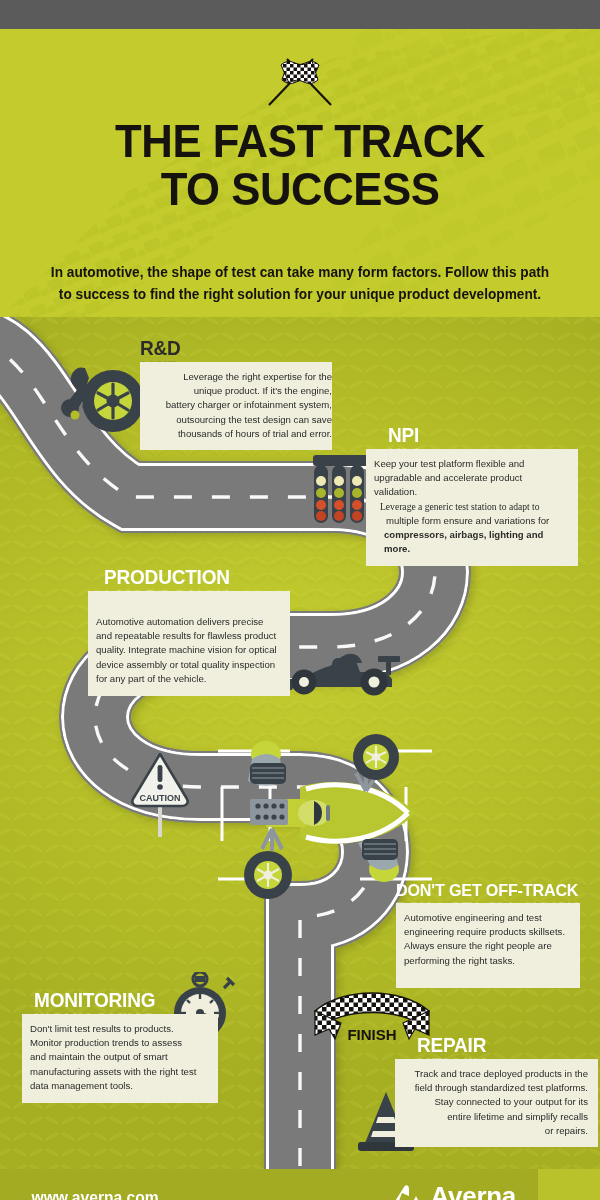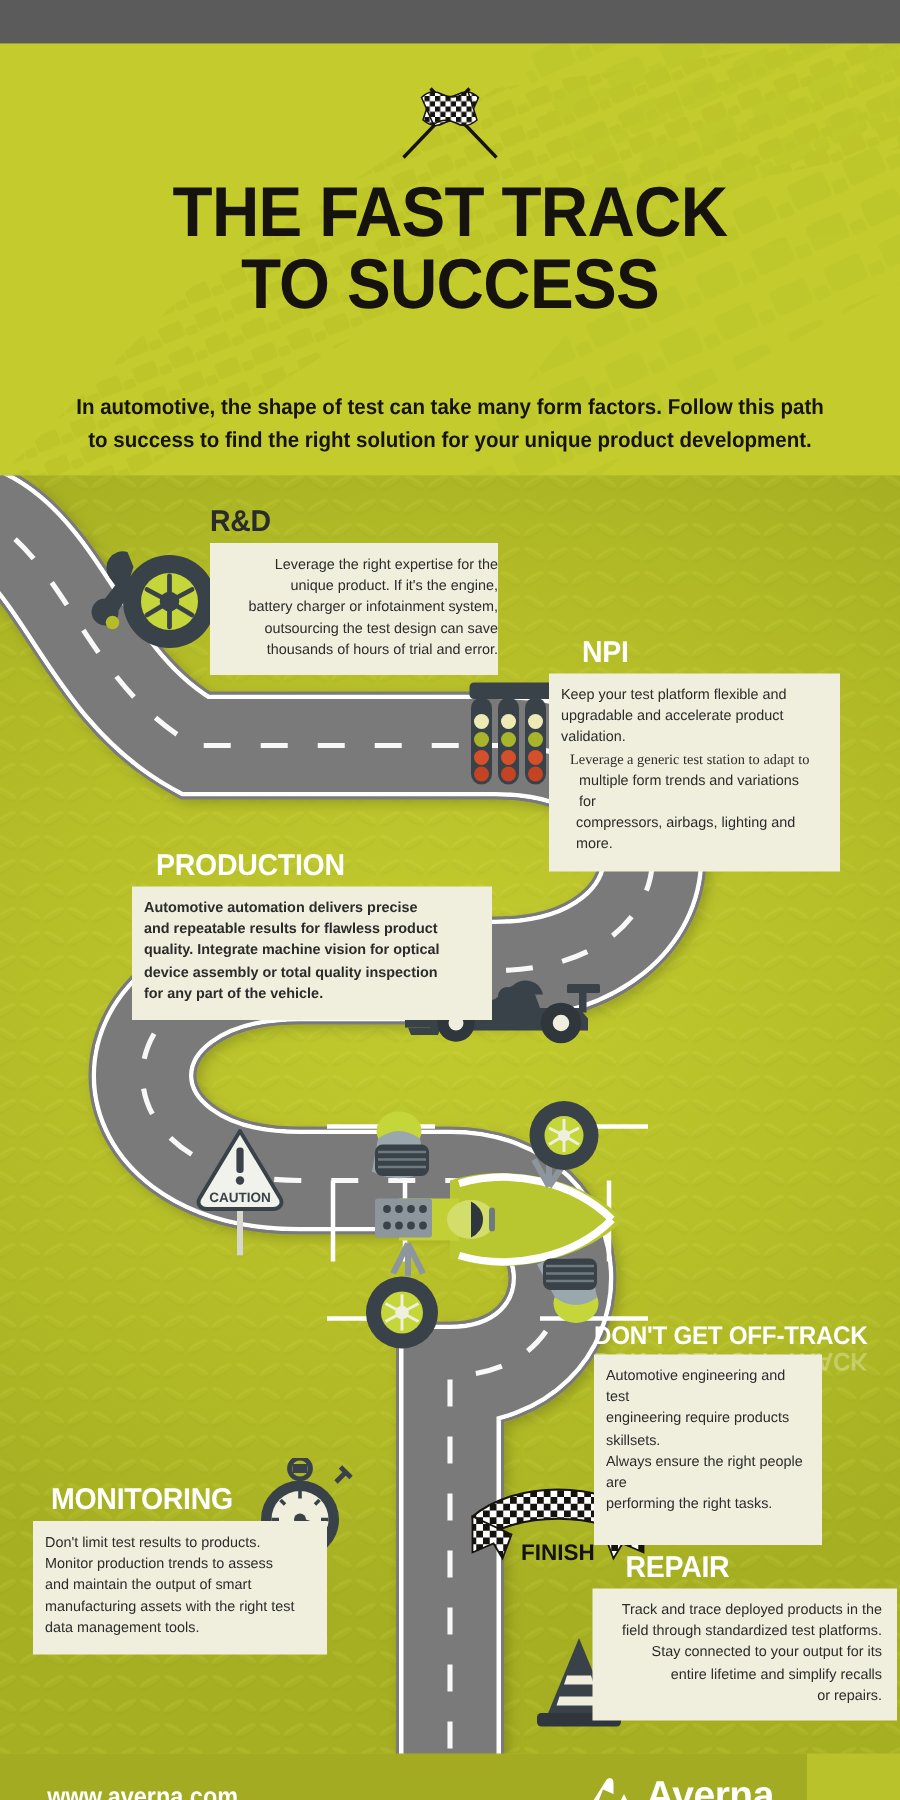--- a/index.html
+++ b/index.html
@@ -505,45 +505,45 @@
       <p>unique product. If it's the engine,</p>
       <p>battery charger or infotainment system,</p>
       <p>outsourcing the test design can save</p>
       <p>thousands of hours of trial and error.</p>
     </div>
   </div>
 
   <div class="callout" style="left:388px; top:395px; width:200px;">
     <div class="heading" style="left:0; top:0; font-size:20px;">NPI</div>
     <div class="heading-reflect" style="left:0; top:42px; font-size:20px;">NPI</div>
-    <div class="box ta-l" style="left:-22px; top:25px; width:194px; padding:8px 20px 10px 8px;">
+    <div class="box ta-l" style="left:-22px; top:25px; width:212px; padding:8px 20px 10px 8px;">
       <p>Keep your test platform flexible and</p>
       <p>upgradable and accelerate product  validation.</p>
       <p style="padding-left:6px;font-family:Liberation Serif, serif;">Leverage a generic test station to adapt to</p>
-      <p style="padding-left:12px;">multiple form trends and variations for</p>
-      <p style="padding-left:10px;">compressors, airbags, lighting and more.</p>
+      <p style="padding-left:12px;">multiple form ensure and variations for</p>
+      <p style="padding-left:10px;font-weight:bold;">compressors, airbags, lighting and more.</p>
     </div>
   </div>
 
   <div class="callout" style="left:104px; top:537px; width:200px;">
     <div class="heading" style="left:0; top:0; font-size:20px;">PRODUCTION</div>
     <div class="heading-reflect" style="left:0; top:42px; font-size:20px;">PRODUCTION</div>
-    <div class="box ta-l" style="left:-16px; top:25px; width:240px; padding:8px 8px 10px 8px;font-weight:bold;">
+    <div class="box ta-l" style="left:-16px; top:25px; width:202px; padding:24px 8px 10px 8px;">
       <p>Automotive automation delivers precise</p>
       <p>and repeatable results for flawless product</p>
       <p>quality. Integrate machine vision for optical</p>
       <p>device assembly or total quality inspection</p>
       <p>for any part of the vehicle.</p>
     </div>
   </div>
 
   <div class="callout" style="left:396px; top:852px; width:200px;">
     <div class="heading" style="left:0; top:0; font-size:17px;">DON'T GET OFF-TRACK</div>
     <div class="heading-reflect" style="left:0; top:36px; font-size:17px;">DON'T GET OFF-TRACK</div>
-    <div class="box ta-l" style="left:0; top:22px; width:152px; padding:8px 8px 20px 8px;">
+    <div class="box ta-l" style="left:0; top:22px; width:184px; padding:8px 8px 20px 8px;">
       <p>Automotive engineering and test</p>
       <p>engineering require products skillsets.</p>
       <p>Always ensure the right people are</p>
       <p>performing the right tasks.</p>
     </div>
   </div>
 
   <div class="callout" style="left:34px; top:960px; width:200px;">
     <div class="heading" style="left:0; top:0; font-size:20px;">MONITORING</div>
     <div class="heading-reflect" style="left:0; top:42px; font-size:20px;">MONITORING</div>

